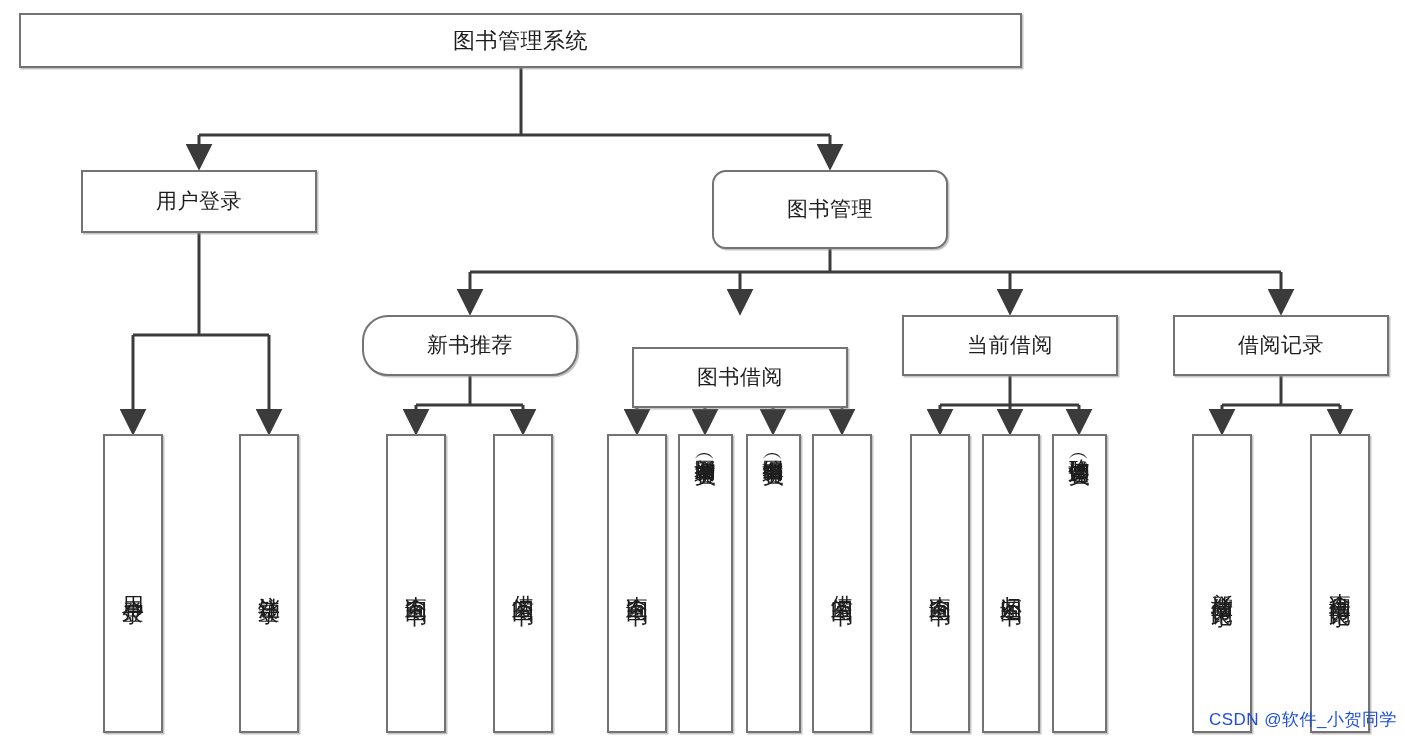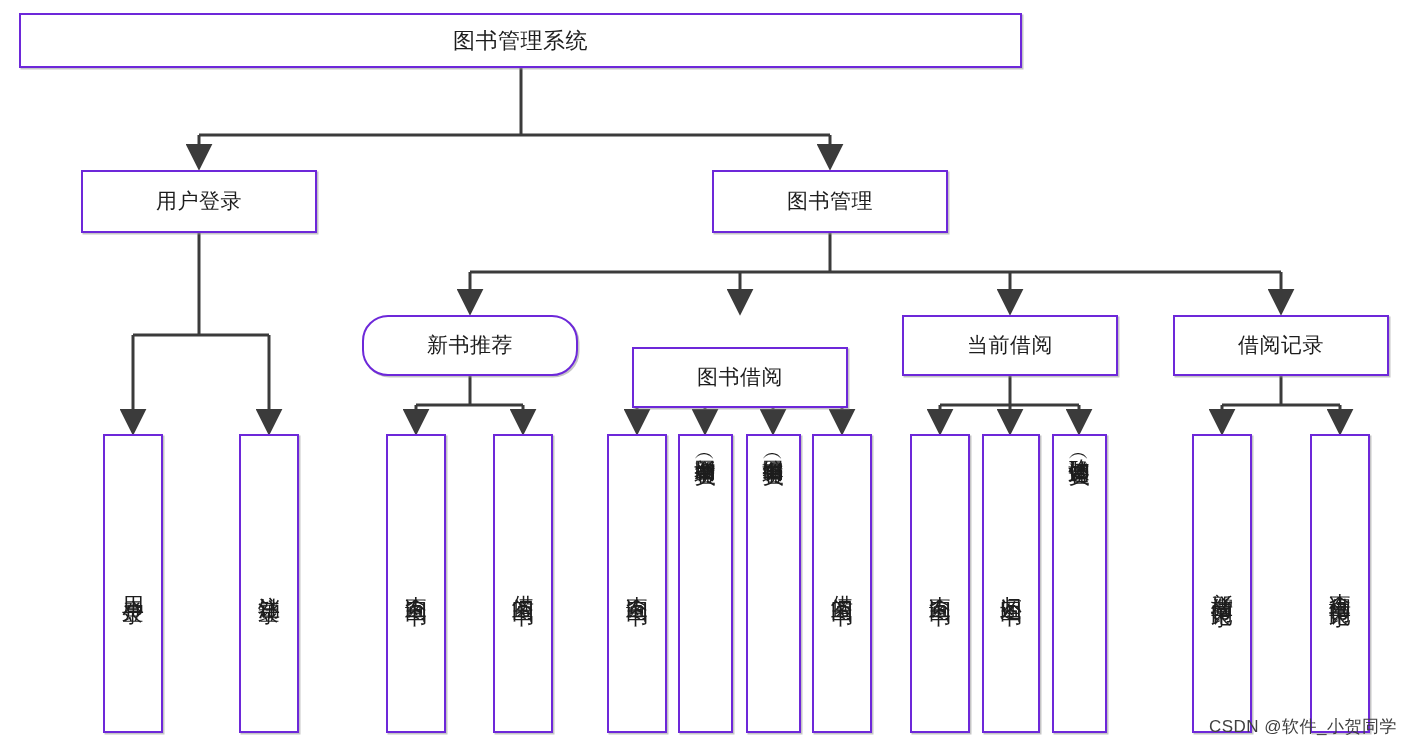--- a/index.html
+++ b/index.html
@@ -20,21 +20,21 @@
     position:absolute;
     left:0;top:0;
     width:1405px;height:747px;
     pointer-events:none;
   }
   
   .node{
     position:absolute;
     box-sizing:border-box;
     background:#ffffff;
-    border:2px solid #6d28d9;
+    border:2px solid #737373;
     box-shadow:1.5px 1.5px 0 0 rgba(150,150,150,0.55);
     display:flex;
     align-items:center;
     justify-content:center;
     color:#1d1d1d;
   }
   .node .label{
     display:block;
     text-align:center;
     letter-spacing:.5px;
@@ -60,23 +60,23 @@
     letter-spacing:3px;
     line-height:1;
   }
   .node.v.tall-text .label{font-size:21px;letter-spacing:1px;}
   
   .node.v.mid{align-items:center;padding-top:0;}
   
   #watermark{
     position:absolute;
     right:8px;
-    bottom:9px;
+    bottom:16px;
     font-size:17px;
-    color:#404040;
+    color:#1d4ed8;
     letter-spacing:.5px;
     white-space:nowrap;
     user-select:none;
   }
 </style>
 </head>
 <body>
 
 <div id="canvas">
 
@@ -131,21 +131,21 @@
     </g>
   </svg>
 
   <div class="node h root" style="left:19px;top:13px;width:1003px;height:55px;">
     <span class="label">图书管理系统</span>
   </div>
 
   <div class="node h" style="left:81px;top:170px;width:236px;height:63px;">
     <span class="label">用户登录</span>
   </div>
-  <div class="node h" style="left:712px;top:170px;width:236px;height:63px;">
+  <div class="node h" style="left:712px;top:170px;width:236px;height:79px;border-radius:14px;">
     <span class="label">图书管理</span>
   </div>
 
   <div class="node h" style="left:362px;top:315px;width:216px;height:61px;border-radius:26px;">
     <span class="label">新书推荐</span>
   </div>
   <div class="node h" style="left:632px;top:315px;width:216px;height:61px;margin-top:32px;">
     <span class="label">图书借阅</span>
   </div>
   <div class="node h" style="left:1173px;top:315px;width:216px;height:61px;">

